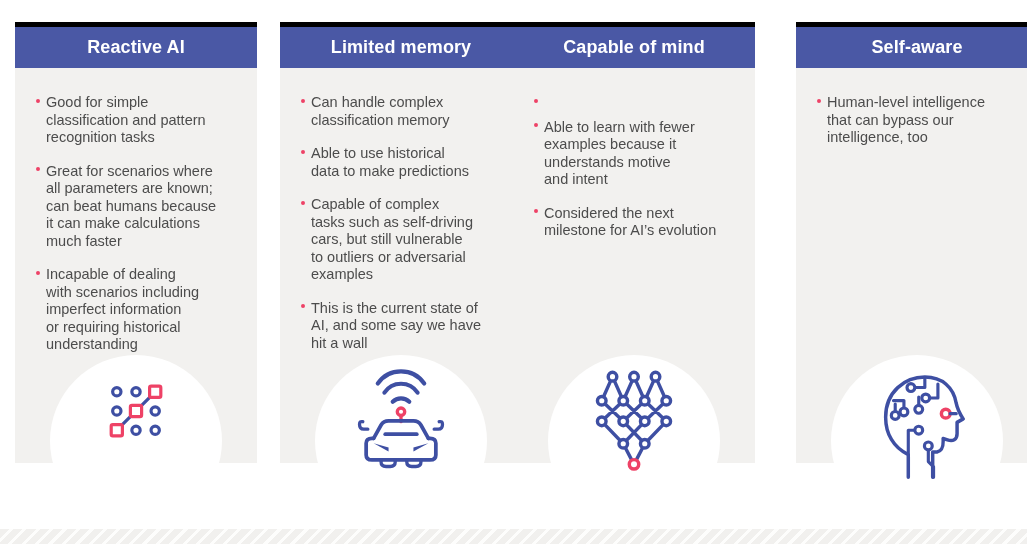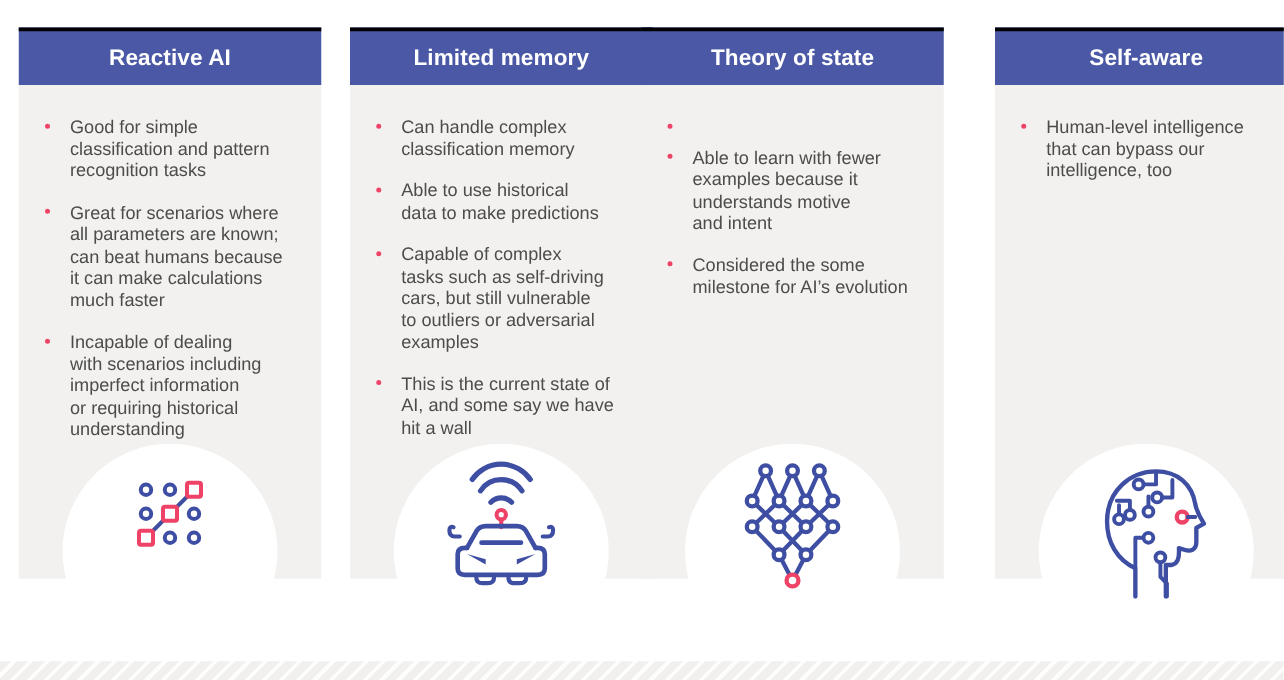--- a/index.html
+++ b/index.html
@@ -11,40 +11,40 @@
     overflow:hidden;
   }
   .card {
     position:absolute;
     top:22px;
     width:242px;
   }
   .card-header {
     height:46px;
     background:#4a58a5;
-    border-top:3px solid #000000;
+    border-top:5px solid #000000;
     display:flex;
     align-items:center;
     justify-content:center;
   }
   .card-title {
     color:#ffffff;
     font-size:18px;
     font-weight:bold;
     letter-spacing:.1px;
   }
   .card-body {
     height:395px;
     background:#f2f1ef;
     padding:26px 14px 0 21px;
   }
   .bullet-list { list-style:none; }
   .bullet-item {
     display:flex;
-    gap:16px;
+    gap:6px;
     margin-bottom:16px;
   }
   .bullet-marker {
     flex:0 0 auto;
     width:4px; height:4px;
     border:2.5px solid #ee4266;
     border-radius:50%;
     margin-top:4.5px;
     background:#fff;
   }
@@ -172,37 +172,37 @@
       <path class="ic" d="M20,87 L15,87 Q10,87 10,81 Q10,77 14,78" stroke-width="4"></path>
       <path class="ic" d="M100,87 L105,87 Q110,87 110,81 Q110,77 106,78" stroke-width="4"></path>
       <path class="ic" d="M36,124 L36,127 Q36,132 42,132 L47,132 Q53,132 53,127 L53,124" stroke-width="4"></path>
       <path class="ic" d="M67,124 L67,127 Q67,132 73,132 L78,132 Q84,132 84,127 L84,124" stroke-width="4"></path>
     </svg>
   </div>
 </section>
 
 <section class="card" style="left:513px">
   <header class="card-header">
-    <h2 class="card-title">Theory of state</h2>
+    <h2 class="card-title">Capable of mind</h2>
   </header>
   <div class="card-body">
     <ul class="bullet-list">
       <li class="bullet-item">
         <span class="bullet-marker"></span>
       </li>
       <li class="bullet-item">
         <span class="bullet-marker"></span>
         <p class="bullet-text">Able to learn with fewer
 examples because it
 understands motive
 and intent</p>
       </li>
       <li class="bullet-item">
         <span class="bullet-marker"></span>
-        <p class="bullet-text">Considered the some
+        <p class="bullet-text">Considered the next
 milestone for AI’s evolution</p>
       </li>
     </ul>
   </div>
   <div class="card-circle">
     <svg style="top:13px" width="86" height="105" viewBox="0 0 100 122">
       <g class="ic" stroke-width="4">
         <path d="M25,10 L12.5,38 M25,10 L37.5,38 M50,10 L37.5,38 M50,10 L62.5,38 M75,10 L62.5,38 M75,10 L87.5,38"></path>
         <path d="M12.5,38 L37.5,62 M37.5,38 L12.5,62 M37.5,38 L62.5,62 M62.5,38 L37.5,62 M62.5,38 L87.5,62 M87.5,38 L62.5,62"></path>
         <path d="M12.5,62 L37.5,88 M37.5,62 L62.5,88 M62.5,62 L37.5,88 M87.5,62 L62.5,88"></path>

